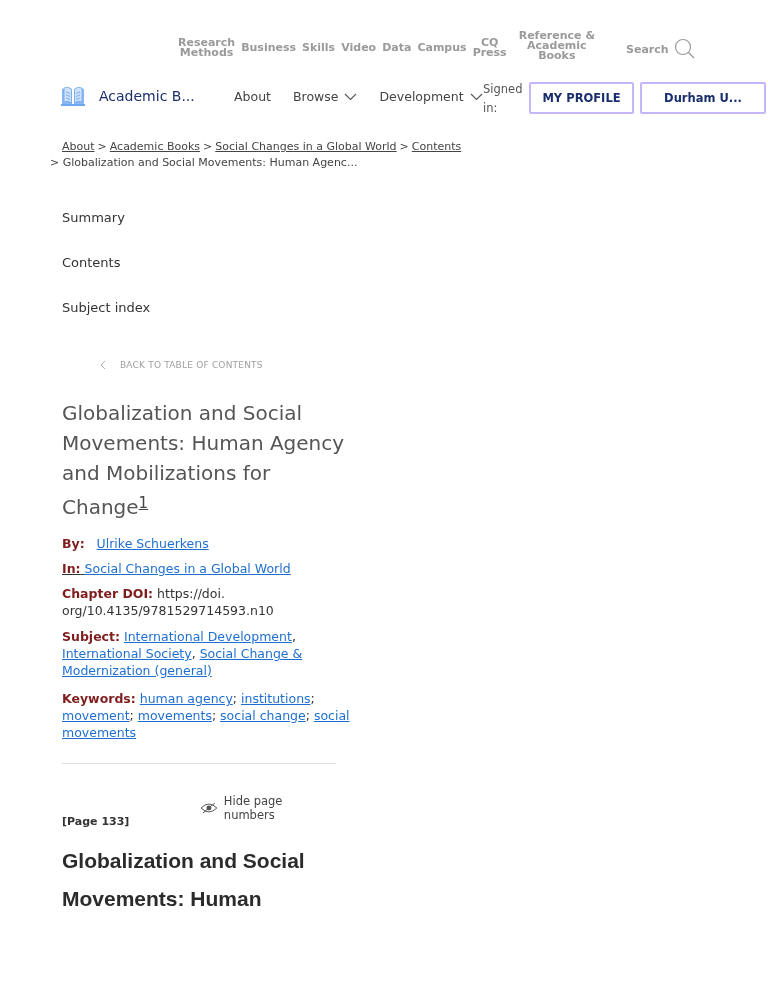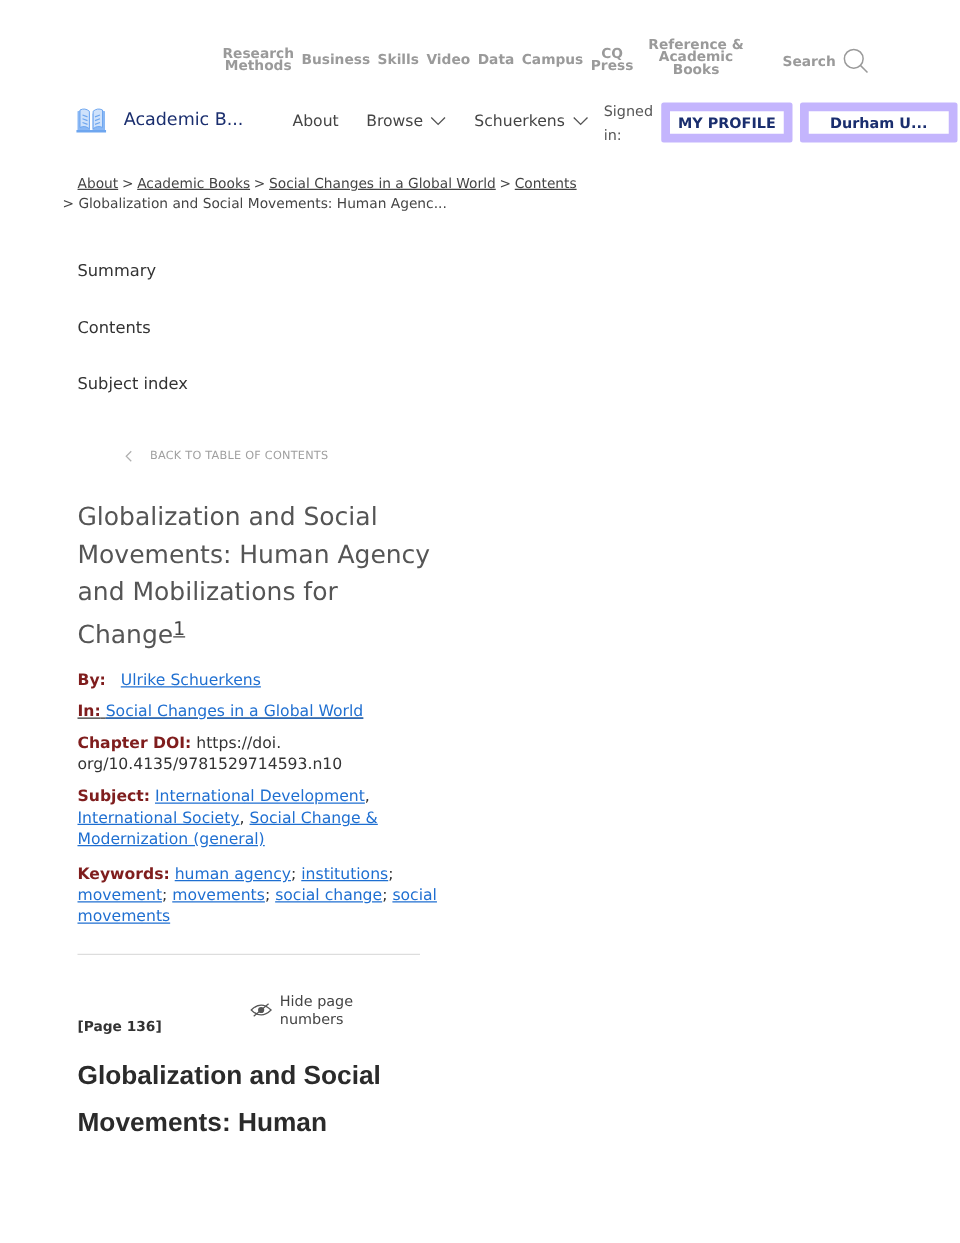--- a/index.html
+++ b/index.html
@@ -14,21 +14,21 @@
     .topnav .search svg { margin-left: 5px; }
 
     
     .header { position: absolute; top: 80px; left: 0; width: 768px; height: 36px; }
     .logo { position: absolute; left: 61px; top: 5px; display: flex; align-items: center; }
     .logo-text { font-size: 14px; color: #1a2e6e; margin-left: 14px; white-space: nowrap; }
     .mainnav { position: absolute; left: 234px; top: 9px; display: flex; align-items: center; font-size: 12.5px; color: #444; }
     .mainnav .nav-item { display: flex; align-items: center; margin-right: 22px; cursor: pointer; white-space: nowrap; }
     .mainnav .nav-item svg { margin-left: 6px; }
     .signed { position: absolute; left: 483px; top: 0px; font-size: 11.5px; color: #555; line-height: 19px; }
-    .btn { position: absolute; top: 2px; height: 32px; border: 7px solid #c4b5fd; border-radius: 2px; background: #fff; color: #1a2e6e; font-size: 11.5px; font-weight: bold; display: flex; align-items: center; justify-content: center; cursor: pointer; white-space: nowrap; }
+    .btn { position: absolute; top: 2px; height: 32px; border: 2px solid #c4b5fd; border-radius: 2px; background: #fff; color: #1a2e6e; font-size: 11.5px; font-weight: bold; display: flex; align-items: center; justify-content: center; cursor: pointer; white-space: nowrap; }
     .btn.profile { left: 529px; width: 105px; }
     .btn.inst { left: 640px; width: 126px; }
 
     
     .breadcrumb { position: absolute; top: 139px; left: 50px; font-size: 11px; color: #444; line-height: 16px; width: 440px; }
     .breadcrumb .row1 { padding-left: 12px; }
     .breadcrumb a { color: #444; text-decoration: underline; }
     .breadcrumb .sep { margin: 0 3px; }
 
     
@@ -112,21 +112,21 @@
     <div class="nav-item">
       <span>About</span>
     </div>
     <div class="nav-item">
       <span>Browse</span>
       <svg width="13" height="8" viewBox="0 0 13 8">
           <polyline points="1,1 6.5,6.5 12,1" fill="none" stroke="#555" stroke-width="1.1"></polyline>
         </svg>
     </div>
     <div class="nav-item">
-      <span>Schuerkens</span>
+      <span>Development</span>
       <svg width="13" height="8" viewBox="0 0 13 8">
           <polyline points="1,1 6.5,6.5 12,1" fill="none" stroke="#555" stroke-width="1.1"></polyline>
         </svg>
     </div>
   </div>
 
   <div class="signed">
     <div>Signed</div>
     <div>in:</div>
   </div>
@@ -197,15 +197,15 @@
 
 <div class="hide-pages">
   <svg width="18" height="12" viewBox="0 0 18 12">
     <path d="M1 6 Q9 -2 17 6 Q9 14 1 6 Z" fill="none" stroke="#555" stroke-width="1"></path>
     <circle cx="9" cy="6" r="2.5" fill="#555"></circle>
     <line x1="3" y1="11" x2="15" y2="1" stroke="#555" stroke-width="1"></line>
   </svg>
   <span>Hide page numbers</span>
 </div>
 
-<div class="pagenum">[Page 136]</div>
+<div class="pagenum">[Page 133]</div>
 
 <h2 class="body-heading">Globalization and Social Movements: Human</h2>
 
 </body></html>

